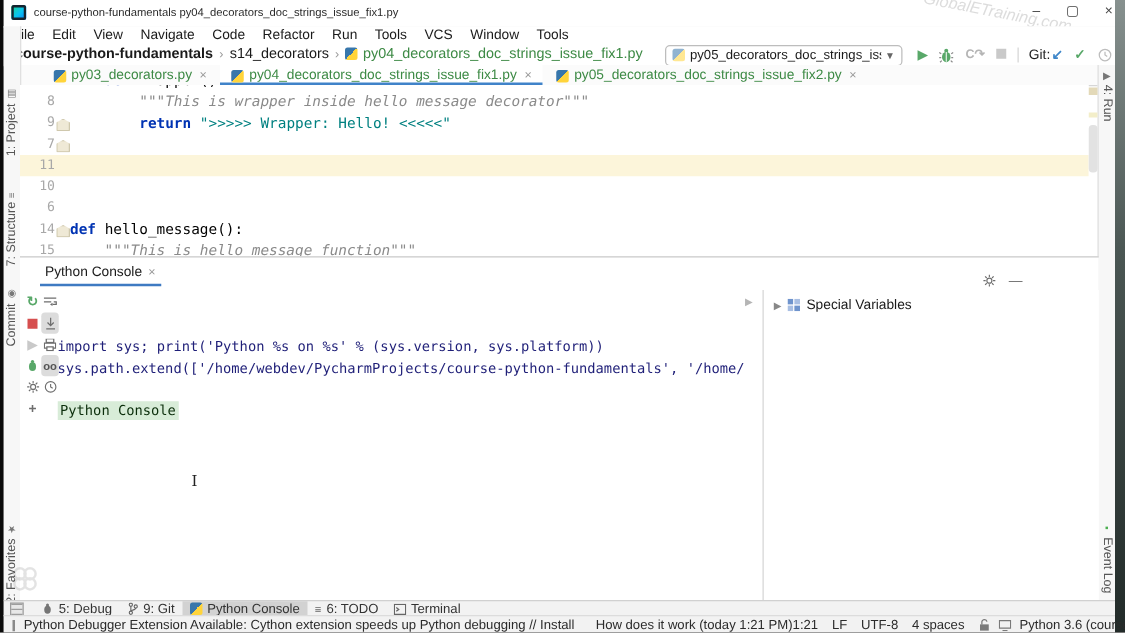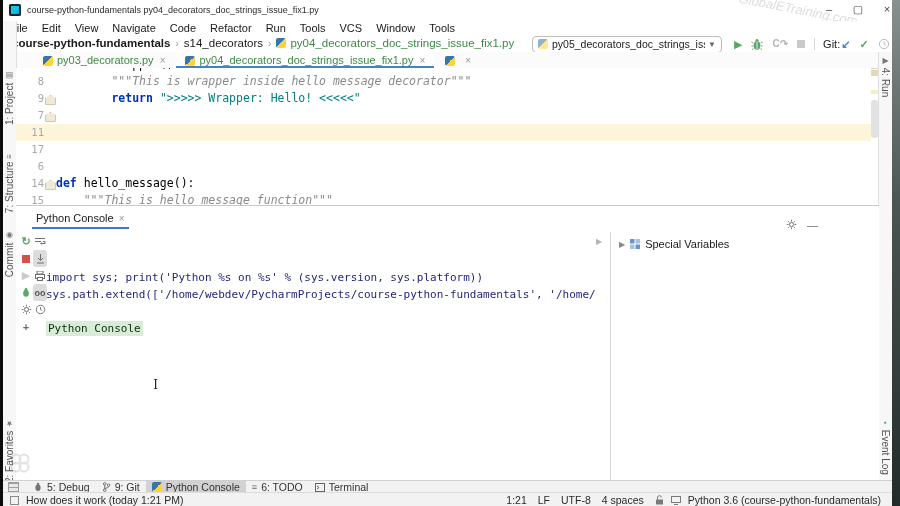--- a/index.html
+++ b/index.html
@@ -111,21 +111,21 @@
   .bb-item.active{background:#d2d2d2;}
   .bb-ic{margin-right:4px;display:inline-flex;align-items:center;font-size:9px;color:#666;}
   #bb-switcher{width:9px;height:9px;margin:0 8px 0 5px;background:
      linear-gradient(#9e9e9e,#9e9e9e) 0 0/9px 1px no-repeat,
      linear-gradient(#9e9e9e,#9e9e9e) 0 4px/9px 1px no-repeat,
      linear-gradient(#9e9e9e,#9e9e9e) 0 8px/9px 1px no-repeat,#e8e8e8;border:1px solid #9e9e9e;}
   
   #statusbar{left:3px;right:8px;top:492px;height:14px;background:#f2f2f2;border-top:1px solid #dcdcdc;
              display:flex;align-items:center;font-size:10.5px;color:#2b2b2b;white-space:nowrap;}
   #sb-icon{width:7px;height:7px;border:1px solid #8a8a8a;margin:0 7px 0 7px;}
-  #sb-link{margin-left:0;}
+  #sb-link{margin-left:17px;}
   #sb-right{margin-left:auto;display:flex;align-items:center;}
   #sb-right > *{margin-right:11px;}
   #sb-right .svicon{margin-right:7px;color:#7a7a7a;display:inline-flex;}
   
   #wm-bottom{left:8px;top:452px;display:flex;align-items:center;opacity:.13;}
   #wm-bottom-text{font-size:20px;font-weight:bold;color:#333;margin-left:2px;}
   #ibeam{left:151px;top:378px;width:9px;height:14px;color:#222;font-family:"DejaVu Serif",serif;
          font-size:12px;line-height:14px;text-align:center;}
   svg{display:block;}
 </style>
@@ -205,20 +205,21 @@
      <span class="tab-label">py03_decorators.py</span>
      <span class="tab-close">×</span>
       </div>
       <div class="tab active">
      <span class="pyicon"></span>
      <span class="tab-label">py04_decorators_doc_strings_issue_fix1.py</span>
      <span class="tab-close">×</span>
       </div>
       <div class="tab">
      <span class="pyicon"></span>
+     <span class="tab-label">py05_decorators_doc_strings_issue_fix2.py</span>
      <span class="tab-close">×</span>
       </div>
     </div>
 
   <div class="abs" id="left-stripe">
       <div class="stripe-item"><span>1: Project</span>&nbsp;<span class="stripe-ic">▤</span></div>
       <div class="stripe-item"><span>7: Structure</span>&nbsp;<span class="stripe-ic">≡</span></div>
       <div class="stripe-item"><span>Commit</span>&nbsp;<span class="stripe-ic">◉</span></div>
       <div class="stripe-item"><span>2: Favorites</span>&nbsp;<span class="stripe-ic">★</span></div>
     </div>
@@ -233,21 +234,21 @@
       <div class="code-row" style="top:5px"><span class="tk-doc">        """This is wrapper inside hello message decorator"""</span></div>
       <div class="gut-row" style="top:5px">8</div>
       <div class="code-row" style="top:22px"><span class="tk-plain">        </span><span class="tk-kw">return</span><span class="tk-plain"> </span><span class="tk-str">"&gt;&gt;&gt;&gt;&gt; Wrapper: Hello! &lt;&lt;&lt;&lt;&lt;"</span></div>
       <div class="fold-mark" style="top:27px"></div>
       <div class="gut-row" style="top:22px">9</div>
       <div class="fold-mark" style="top:44px"></div>
       <div class="gut-row" style="top:39px">7</div>
       <div class="code-row caret-line" style="top:56px"></div>
       <div class="gut-row" style="top:56px">11</div>
       <div class="code-row" style="top:73px"></div>
-      <div class="gut-row" style="top:73px">17</div>
+      <div class="gut-row" style="top:73px">10</div>
       <div class="gut-row" style="top:90px">6</div>
       <div class="code-row" style="top:107px"><span class="tk-kw">def</span><span class="tk-plain"> hello_message():</span></div>
       <div class="fold-mark" style="top:112px"></div>
       <div class="gut-row" style="top:107px">14</div>
       <div class="code-row" style="top:124px"><span class="tk-doc">    """This is hello message function"""</span></div>
       <div class="gut-row" style="top:124px">15</div>
     </div>
   <div class="abs" id="ed-scroll">
     <div class="sb-mark" style="top:2px;height:6px;background:#e3d9b8"></div>
     <div class="sb-mark" style="top:22px;height:4px;background:#f3eec9"></div>
@@ -398,20 +399,21 @@
             <rect x="0.5" y="0.5" width="9" height="8" fill="none" stroke="#666"></rect>
             <path d="M2 3l2 1.5L2 6" fill="none" stroke="#666"></path>
           </svg>
         </span>
        <span>Terminal</span>
       </div>
     </div>
 
   <div class="abs" id="statusbar">
     <div id="sb-icon"></div>
+    <span id="sb-message">Python Debugger Extension Available: Cython extension speeds up Python debugging // Install</span>
     <span id="sb-link">How does it work (today 1:21 PM)</span>
     <div id="sb-right">
       <span>1:21</span>
       <span>LF</span>
       <span>UTF-8</span>
       <span>4 spaces</span>
       <span class="svicon">
         <svg width="9" height="10" viewBox="0 0 9 10">
             <rect x="1" y="4.5" width="7" height="5" fill="#7a7a7a"></rect>
             <path d="M2.5 4.5V3a2 2 0 0 1 4-.6" fill="none" stroke="#7a7a7a"></path>

